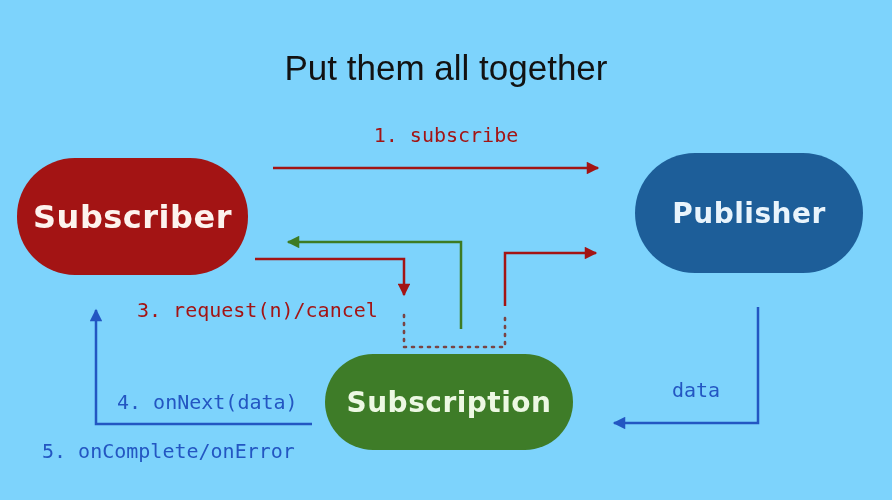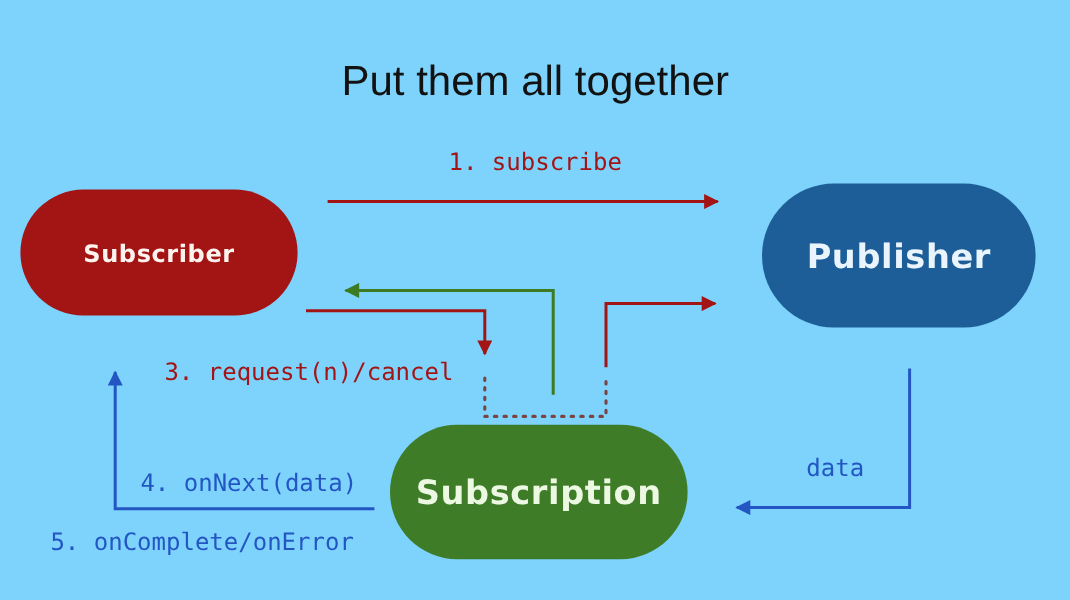--- a/index.html
+++ b/index.html
@@ -2,25 +2,25 @@
 <html><head>
 <meta charset="utf-8">
 <style>
   html,body{margin:0;padding:0;background:#ffffff;}
   .canvas{position:relative;width:892px;height:500px;background:#7dd3fc;overflow:hidden;
           font-family:"DejaVu Sans", sans-serif;padding-left:18px;}
   .title{position:absolute;left:0;top:48px;width:892px;text-align:center;
          font-family:"Liberation Sans", sans-serif;font-size:35px;color:#121212;}
   .node{position:absolute;display:flex;align-items:center;justify-content:center;
         font-family:"DejaVu Sans", sans-serif;font-weight:bold;letter-spacing:.5px;}
-  .node-subscriber{left:17px;top:158px;width:231px;height:105px;border-radius:58px;
-        background:#a31414;color:#fdf3ee;font-size:20px;}
+  .node-subscriber{left:17px;top:158px;width:231px;height:117px;border-radius:58px;
+        background:#a31414;color:#fdf3ee;font-size:32px;}
   .node-publisher{left:635px;top:153px;width:228px;height:120px;border-radius:60px;
         background:#1d5e99;color:#e9f4fc;font-size:28px;}
-  .node-subscription{left:325px;top:354px;width:248px;height:112px;border-radius:60px;
+  .node-subscription{left:325px;top:354px;width:248px;height:96px;border-radius:60px;
         background:#3e7c28;color:#edf8e3;font-size:28px;}
   .arrows{position:absolute;left:0;top:0;width:892px;height:500px;}
   .lbl{position:absolute;font-family:"DejaVu Sans Mono", monospace;font-size:20px;
        line-height:24px;white-space:nowrap;}
   .lbl-red{color:#a31414;}
   .lbl-green{color:#3d7b23;}
   .lbl-blue{color:#2356c2;}
   .lbl-center{transform:translateX(-50%);text-align:right;}
 </style>
 </head>

